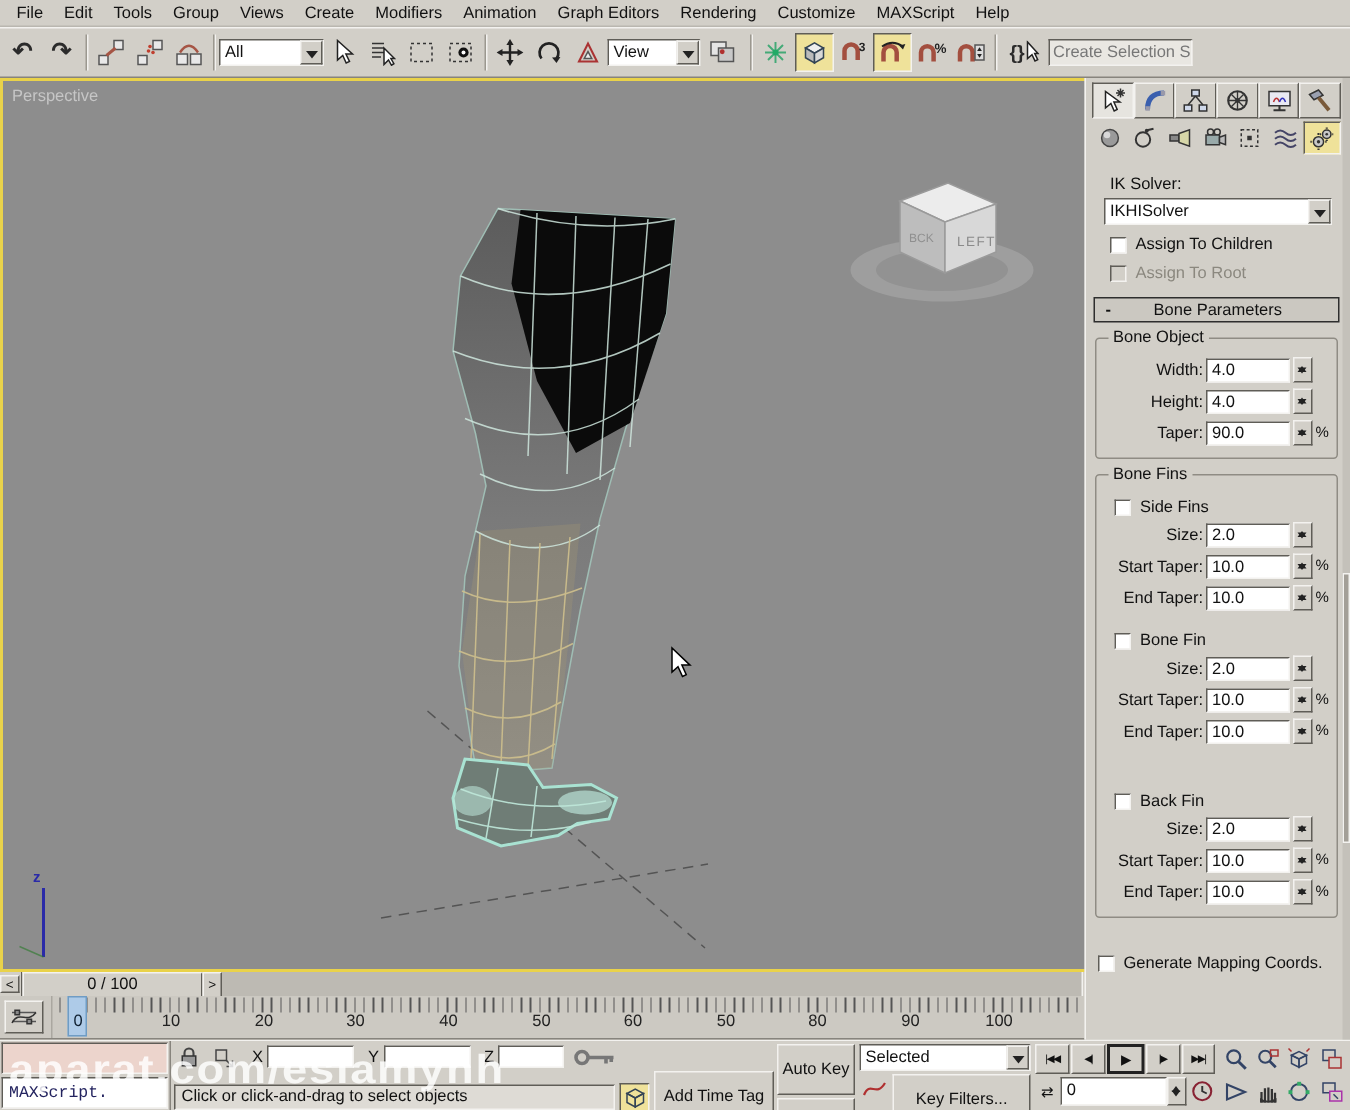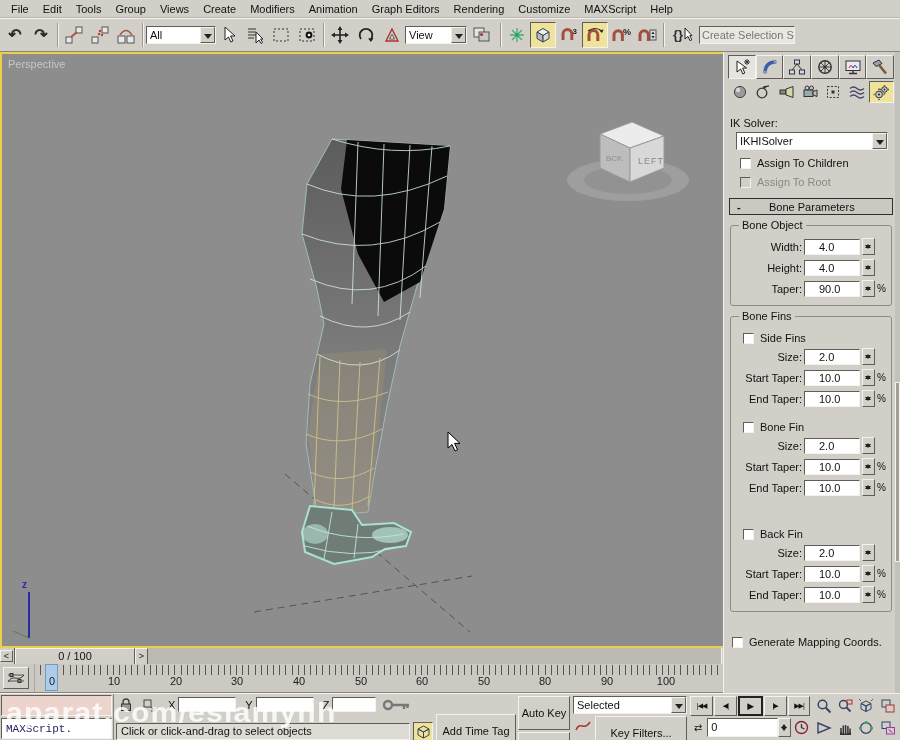--- a/index.html
+++ b/index.html
@@ -45,32 +45,32 @@
 .curframe{position:absolute;left:10px;top:0;width:13px;height:27px;background:#aecbe8;border:1px solid #6f9cc4}
 
 .cmdpanel{position:relative;width:177px;height:641px;background:var(--chrome);border-left:1px solid var(--hi);padding:2px 6px 0 4px}
 .tabrow{display:flex;height:24px;margin:1px 0 2px 0}
 .ptab{flex:1;display:flex;align-items:center;justify-content:center;border:1px solid;border-color:var(--hi) var(--dk) var(--dk) var(--hi);background:var(--chrome)}
 .ptab.active{background:#e6e4df;border-color:var(--dk) var(--hi) var(--hi) var(--dk)}
 .subrow{display:flex;height:22px;margin:2px 0 4px 0}
 .stab{flex:1;display:flex;align-items:center;justify-content:center;background:var(--chrome)}
 .stab.on{background:var(--yellow);border:1px solid;border-color:var(--dk) var(--hi) var(--hi) var(--dk)}
 .ik{margin:14px 2px 4px 2px}
-.iklabel{margin:4px 0 3px 0}
+.iklabel{margin:4px 0 3px 10px}
 .chk{display:flex;align-items:center;gap:6px;margin:7px 0 2px 10px}
 .cbox{width:11px;height:11px;background:#fff;border:1px solid;border-color:var(--dk) var(--hi) var(--hi) var(--dk);flex:0 0 auto}
 .chk.disabled{color:#8b887f}
 .chk.disabled .cbox{background:var(--chrome)}
 .rollout{margin:10px 1px 4px 1px;height:17px;border:1px solid #2e2e2e;background:#cbc8c1;display:flex;align-items:center}
 .rollout .minus{margin:0 7px;font-weight:bold}
 .rollout .rtitle{flex:1;text-align:center;margin-right:16px}
 .grp{border:1px solid #8f8c84;border-radius:3px;margin:10px 2px 4px 2px;padding:8px 2px 4px 2px;position:relative}
 .legend{position:absolute;top:-7px;left:8px;background:var(--chrome);padding:0 3px}
 .srow{display:flex;align-items:center;justify-content:flex-end;margin:4px 2px 4px 0;gap:2px}
-.sfield{width:56px;height:16px;background:#fff;border:1px solid;border-color:var(--dk) var(--hi) var(--hi) var(--dk);padding:1px 14px}
+.sfield{width:56px;height:16px;background:#fff;border:1px solid;border-color:var(--dk) var(--hi) var(--hi) var(--dk);padding:1px 3px}
 .spin{width:13px;height:17px;display:flex;flex-direction:column;background:var(--chrome);border:1px solid;border-color:var(--hi) var(--dk) var(--dk) var(--hi)}
 .spin i{flex:1;position:relative}
 .spin i.up::before{content:"";position:absolute;left:2px;top:2px;border:3px solid transparent;border-bottom:4px solid #222}
 .spin i.dn::before{content:"";position:absolute;left:2px;bottom:2px;border:3px solid transparent;border-top:4px solid #222}
 .pctcell{width:10px;font-size:10px;text-align:left}
 .panel-scroll{position:absolute;right:0;top:0;width:5px;height:641px;background:#c4c1ba}
 .panel-thumb{position:absolute;right:0;top:330px;width:5px;height:180px;background:#a39f97;border:1px solid var(--hi)}
 
 .statusbar{height:47px;display:flex;background:var(--chrome);border-top:1px solid var(--hi)}
 .ms-col{width:114px;display:flex;flex-direction:column;border-right:1px solid var(--sh)}

